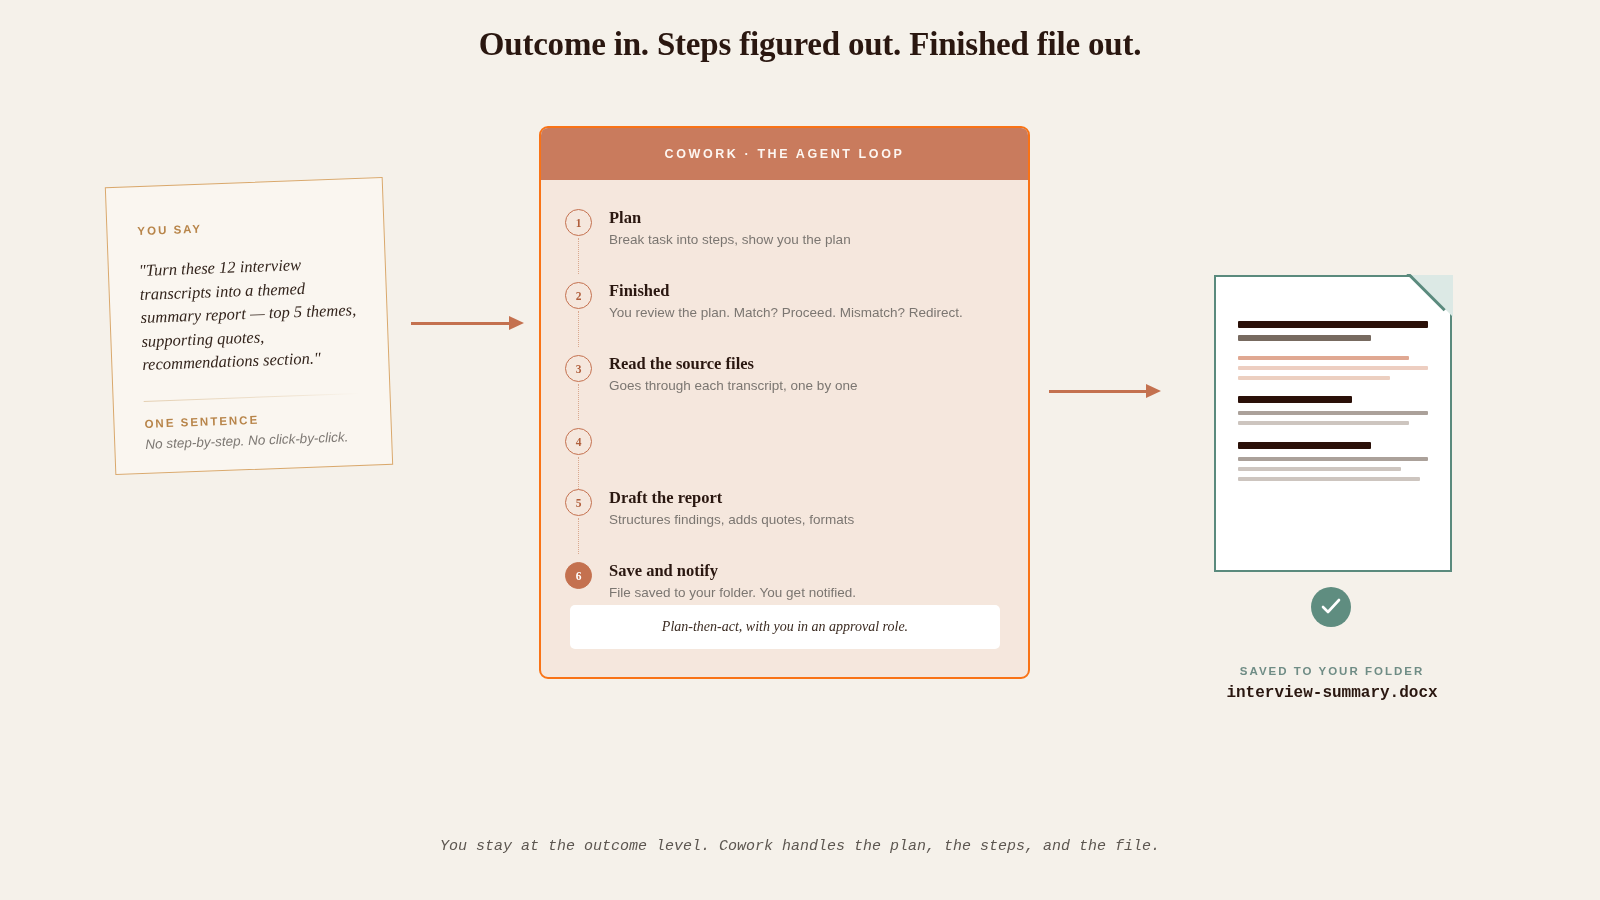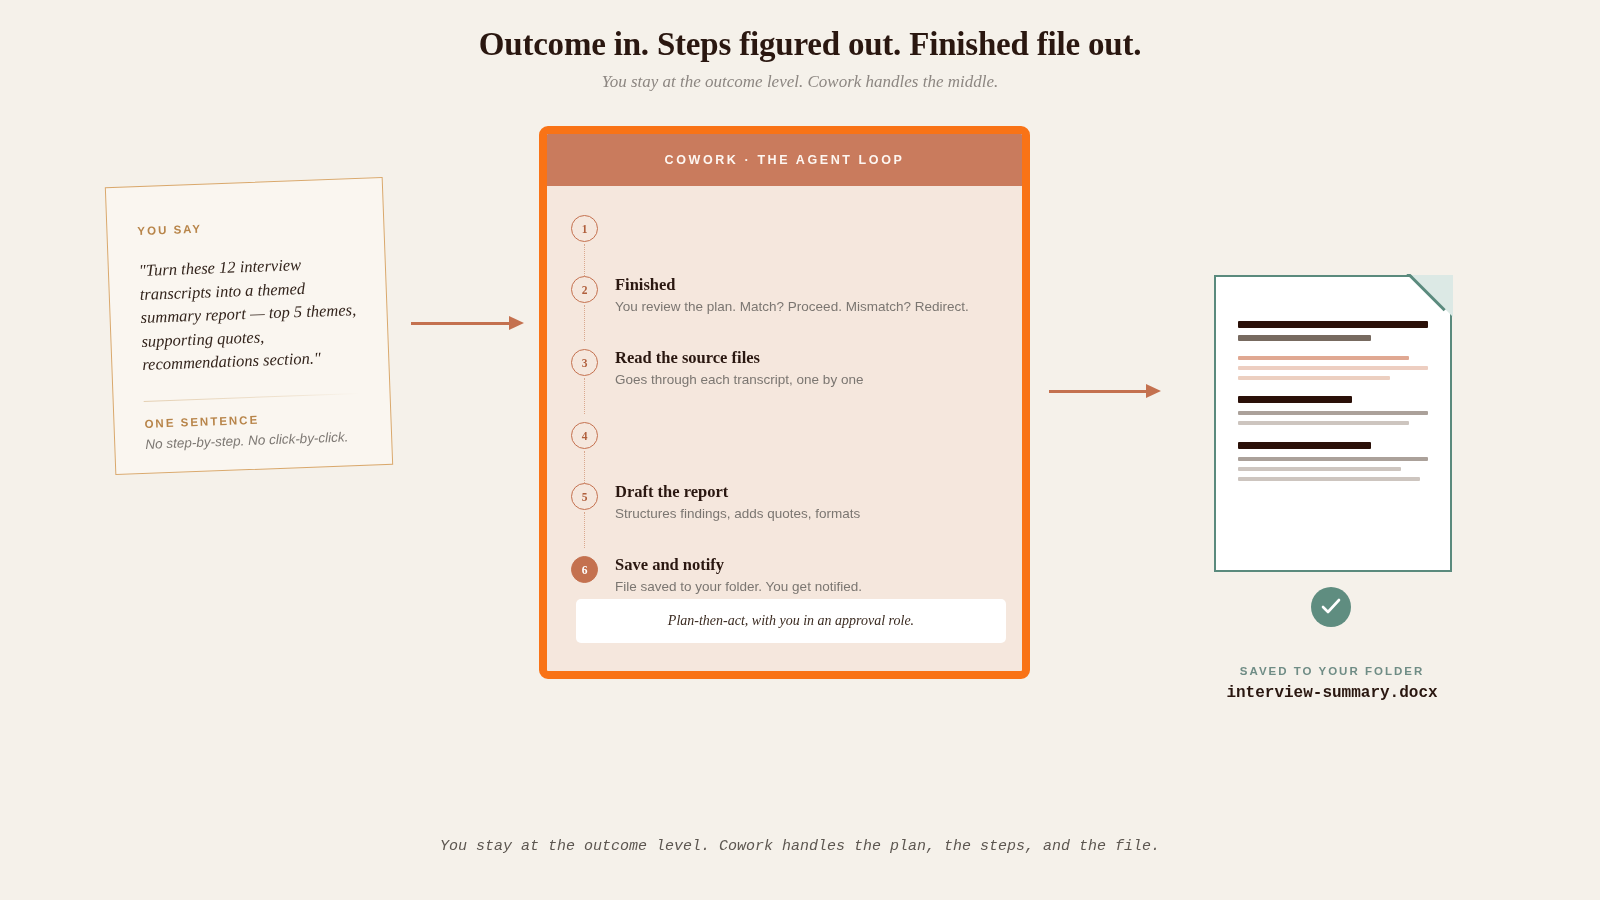--- a/index.html
+++ b/index.html
@@ -83,21 +83,21 @@
   #arrow1 .head { left: 98px; }
   #arrow2 { left: 1049px; top: 384px; width: 112px; }
   #arrow2 .shaft { width: 98px; }
   #arrow2 .head { left: 97px; }
 
   
   #loop-card {
     position: absolute; left: 539px; top: 126px;
     width: 491px; height: 553px;
     background: #f5e7dd;
-    border: 8px solid #f97316;
+    border: 2px solid #f97316;
     border-radius: 9px;
     overflow: hidden;
   }
   #loop-header {
     height: 52px; background: #c97b5d;
     display: flex; align-items: center; justify-content: center;
     color: #fdf6f1;
     font-size: 12.5px; font-weight: bold; letter-spacing: 2.6px;
   }
   #steps { position: relative; padding: 28px 26px 0 24px; }
@@ -198,41 +198,44 @@
     font-family: Liberation Mono, monospace;
     font-style: italic; font-size: 15px; color: #5d5751;
   }
 </style>
 </head>
 <body>
 
 <div id="stage">
 
   <div class="page-title">Outcome in. Steps figured out. Finished file out.</div>
-  <div class="page-subtitle">You stay at the outcome level. Cowork handles the middle.</div>
 
   <div id="note">
     <div class="note-kicker">YOU SAY</div>
     <div class="note-quote">"Turn these 12 interview transcripts into a themed summary report — top 5 themes, supporting quotes, recommendations section."</div>
     <div class="note-rule"></div>
     <div class="note-kicker2">ONE SENTENCE</div>
     <div class="note-sub">No step-by-step. No click-by-click.</div>
   </div>
 
   <div class="arrow" id="arrow1">
     <div class="shaft"></div>
     <div class="head"></div>
   </div>
 
   <div id="loop-card">
     <div id="loop-header">COWORK · THE AGENT LOOP</div>
     <div id="steps">
         <div class="step">
           <div class="step-conn"></div>
           <div class="step-dot">1</div>
+          <div class="step-text">
+            <div class="step-title">Plan</div>
+            <div class="step-desc">Break task into steps, show you the plan</div>
+          </div>
         </div>
         <div class="step">
           <div class="step-conn"></div>
           <div class="step-dot">2</div>
           <div class="step-text">
             <div class="step-title">Finished</div>
             <div class="step-desc">You review the plan. Match? Proceed. Mismatch? Redirect.</div>
           </div>
         </div>
         <div class="step">

